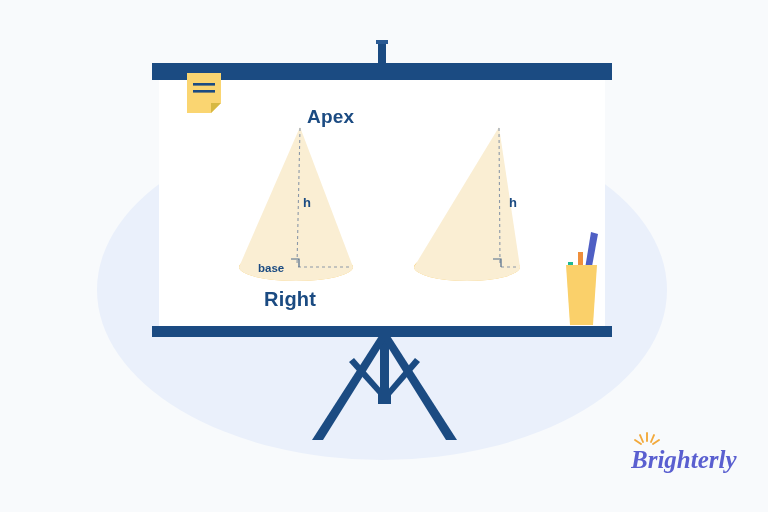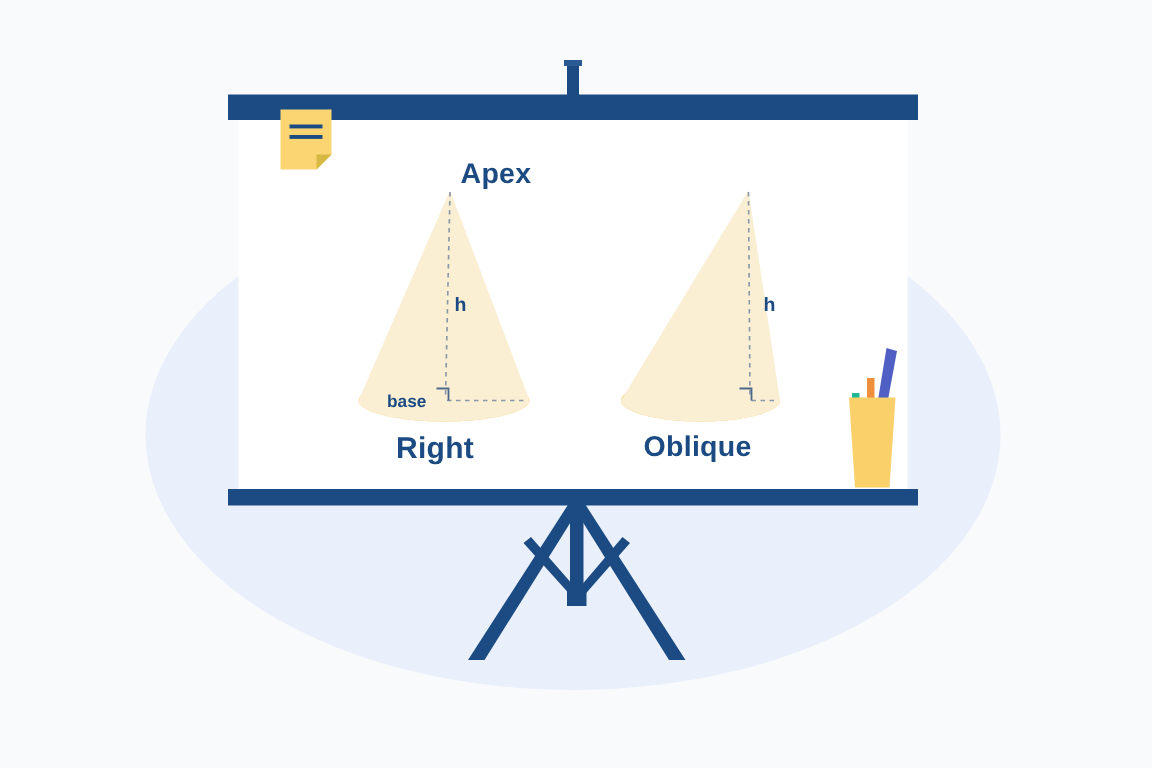--- a/index.html
+++ b/index.html
@@ -141,16 +141,27 @@
       <rect x="193" y="83" width="22" height="2.6" fill="#1b4b82"></rect>
       <rect x="193" y="90" width="22" height="2.6" fill="#1b4b82"></rect>
     </g>
   </svg>
 
   <div class="lbl lbl-apex">Apex</div>
   <div class="lbl lbl-h-right">h</div>
   <div class="lbl lbl-base">base</div>
   <div class="lbl lbl-right">Right</div>
   <div class="lbl lbl-h-oblique">h</div>
-  <div class="lbl lbl-oblique">Oblique</div>
 
+  <div class="logo-wrap">
+    <svg viewBox="0 0 108 44" width="108" height="44">
+      <g stroke="#f2a93b" stroke-width="1.9" stroke-linecap="round">
+        <line x1="16" y1="1" x2="16" y2="9"></line>
+        <line x1="9" y1="3" x2="12" y2="10"></line>
+        <line x1="23" y1="3" x2="20" y2="10"></line>
+        <line x1="4" y1="8" x2="10" y2="12"></line>
+        <line x1="28" y1="8" x2="22" y2="12"></line>
+      </g>
+      <text x="0" y="36" font-family="Liberation Serif, serif" font-size="25" font-style="italic" font-weight="bold" fill="#5a5fd0">Brighterly</text>
+    </svg>
+  </div>
 
 </div>
 
 </body></html>

